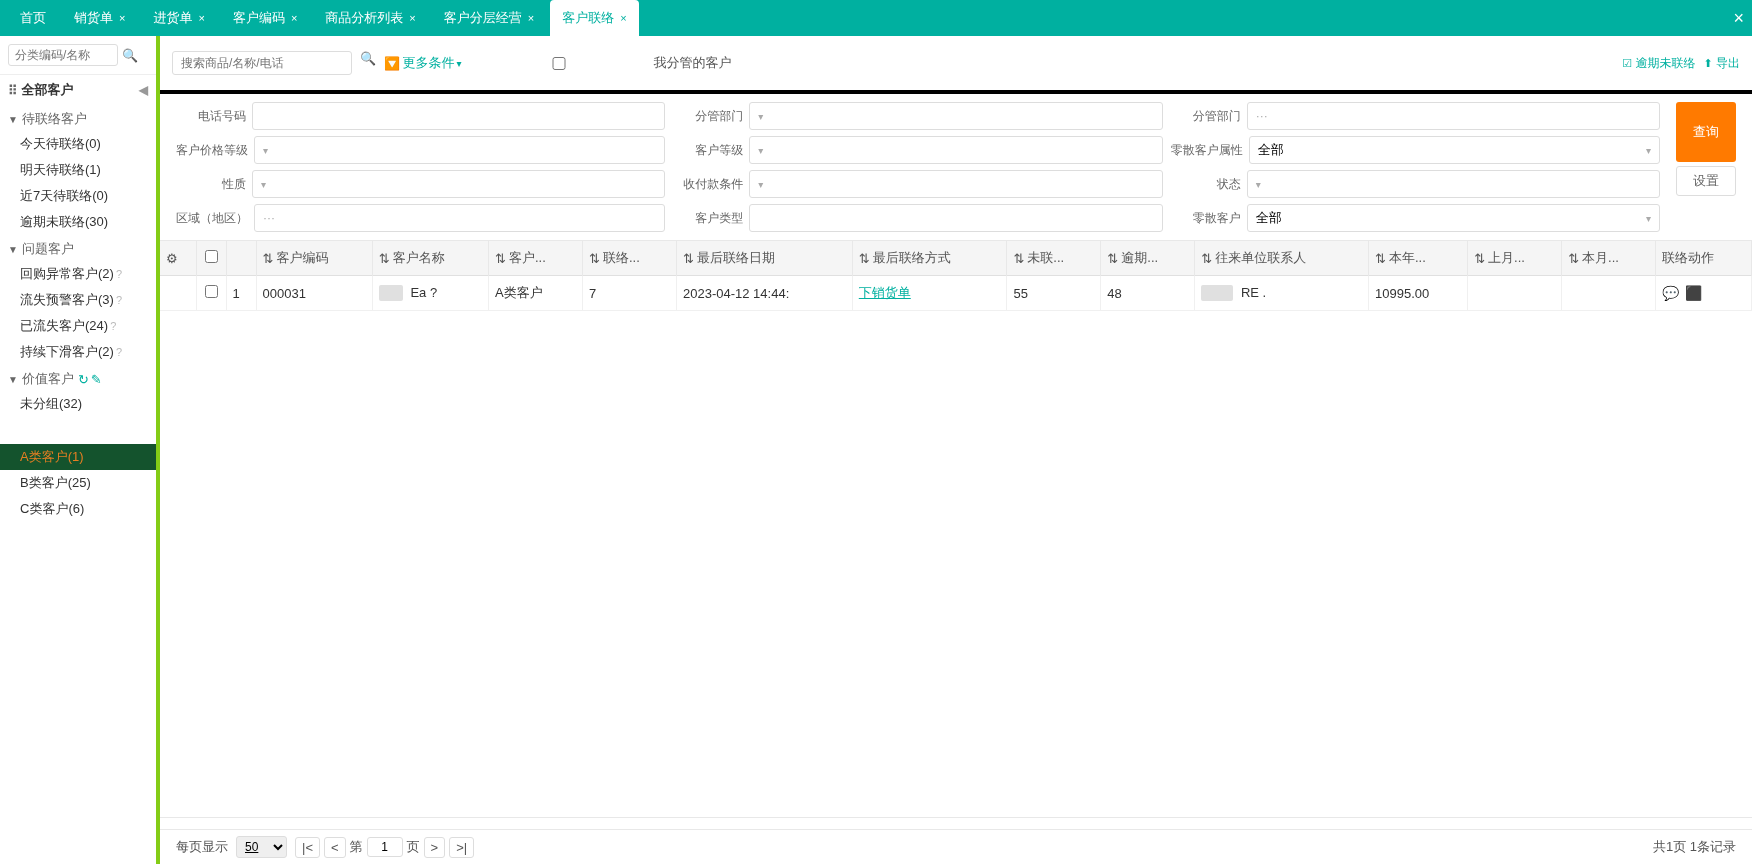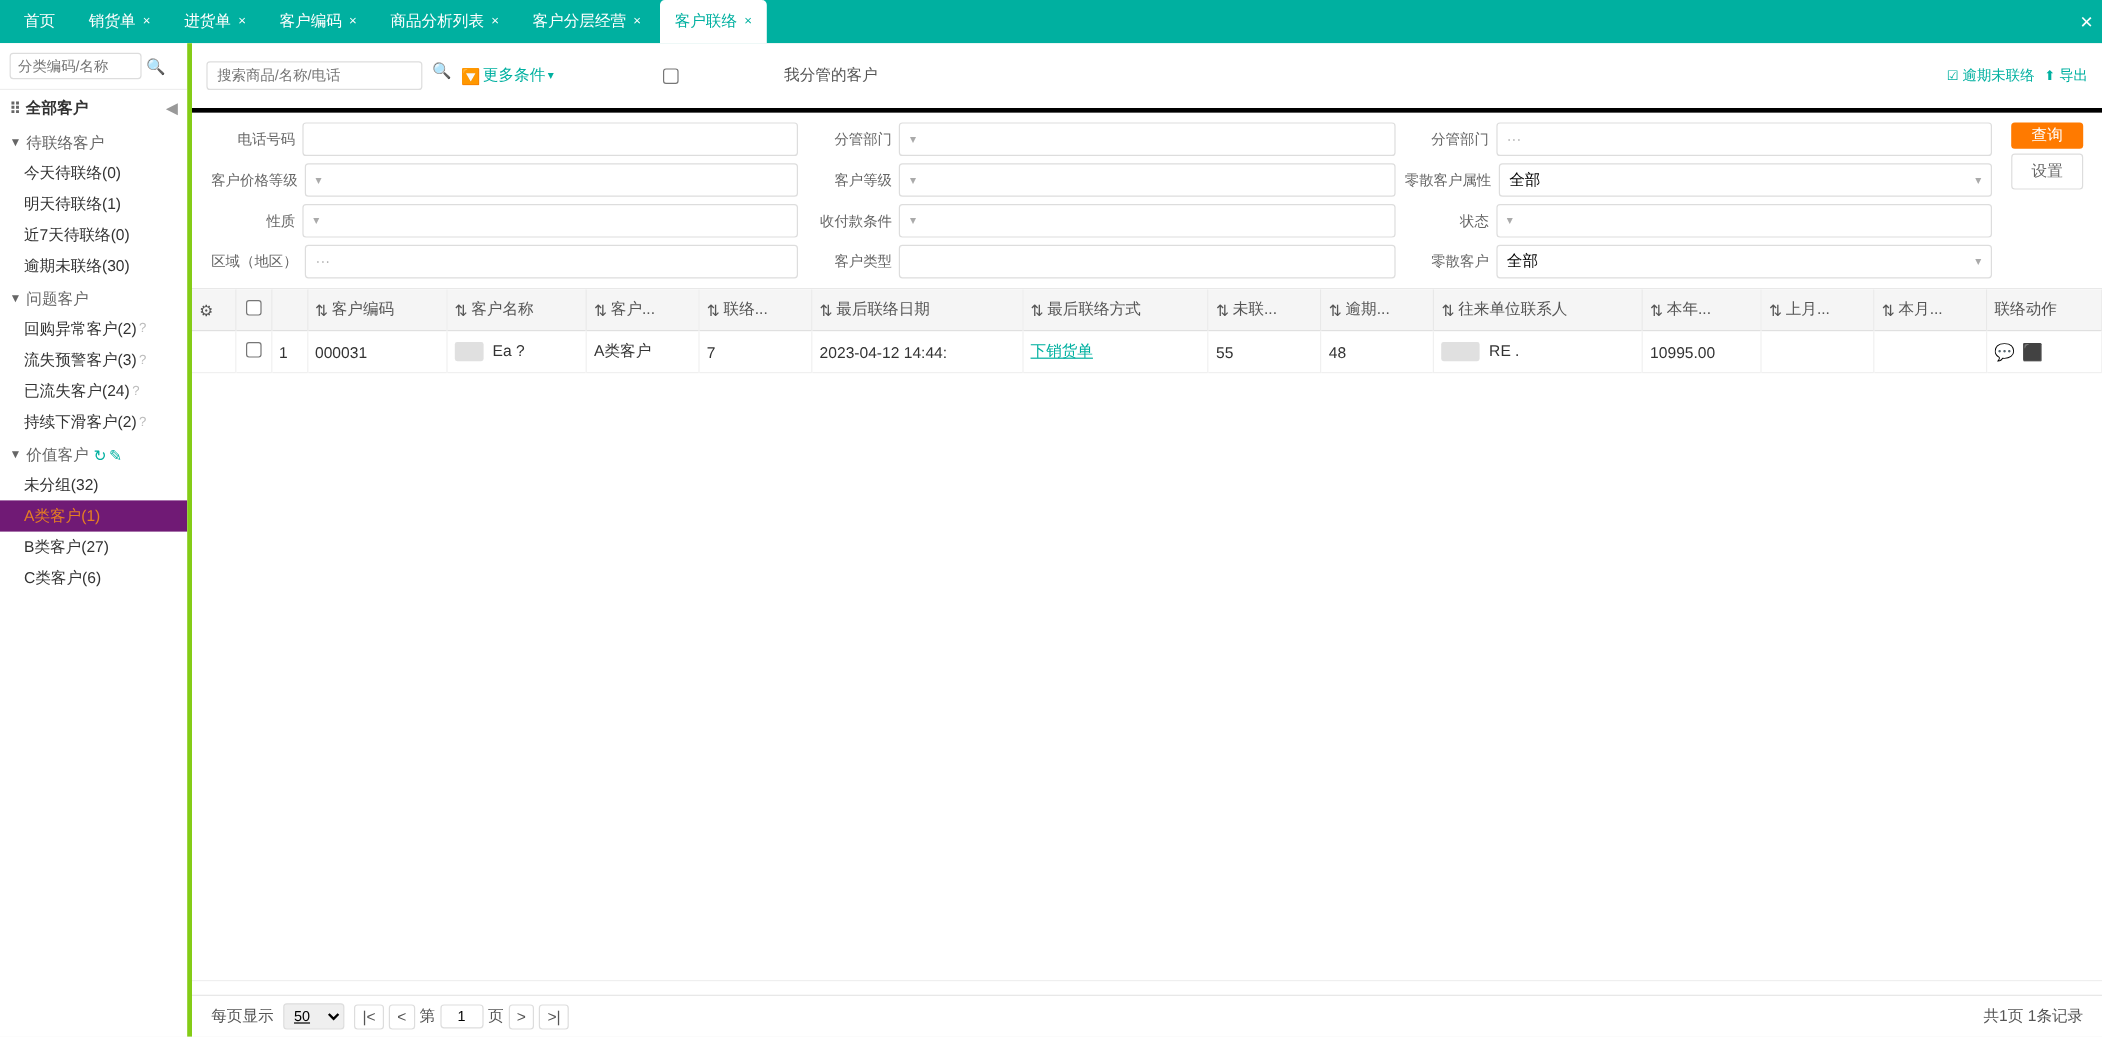--- a/index.html
+++ b/index.html
@@ -64,21 +64,21 @@
     .sidebar-group-title {
       display: flex; align-items: center; padding: 5px 8px 3px 8px;
       color: #666; font-size: 12px; cursor: pointer;
     }
     .sidebar-group-title .triangle { margin-right: 4px; font-size: 10px; }
 
     .sidebar-item {
       padding: 4px 8px 4px 20px; color: #333; font-size: 12px;
       cursor: pointer; display: flex; align-items: center;
     }
-    .sidebar-item.active { background: #701a75; color: #e67e22; }
+    .sidebar-item.active { background: #14532d; color: #e67e22; margin-top: 27px; }
     .sidebar-item .help-icon {
       margin-left: 2px; color: #bbb; font-size: 11px;
     }
 
     
     .content-area {
       flex: 1; display: flex; flex-direction: column; overflow: hidden;
     }
 
     
@@ -129,21 +129,21 @@
       cursor: pointer; background: #fff; min-height: 28px;
     }
     .filter-cell .filter-input .caret { color: #aaa; font-size: 10px; }
     .filter-cell .filter-input .dots { color: #aaa; font-size: 12px; }
 
     .filter-actions {
       display: flex; flex-direction: column; gap: 4px; margin-left: 8px;
     }
     .btn-query {
       background: #ff7a00; color: #fff; border: none;
-      padding: 2px 16px; border-radius: 3px; cursor: pointer; font-size: 13px;
+      padding: 21px 16px; border-radius: 3px; cursor: pointer; font-size: 13px;
     }
     .btn-setting {
       background: #fff; color: #666; border: 1px solid #ddd;
       padding: 5px 16px; border-radius: 3px; cursor: pointer; font-size: 13px;
     }
 
     
     .table-area {
       flex: 1; overflow: auto; background: #fff; margin: 0;
     }
@@ -295,21 +295,21 @@
       <span style="margin-left:4px;color:#00b0a0;cursor:pointer;">↻</span>
       <span style="margin-left:2px;color:#00b0a0;cursor:pointer;">✎</span>
     </div>
     <div class="sidebar-item">
       <span>未分组(32)</span>
     </div>
     <div class="sidebar-item active">
       <span>A类客户(1)</span>
     </div>
     <div class="sidebar-item">
-      <span>B类客户(27)</span>
+      <span>B类客户(25)</span>
     </div>
     <div class="sidebar-item">
       <span>C类客户(6)</span>
     </div>
   </div>
 
   <div class="content-area">
 
     <div class="filter-bar">
       <input type="text" placeholder="搜索商品/名称/电话" style="">

